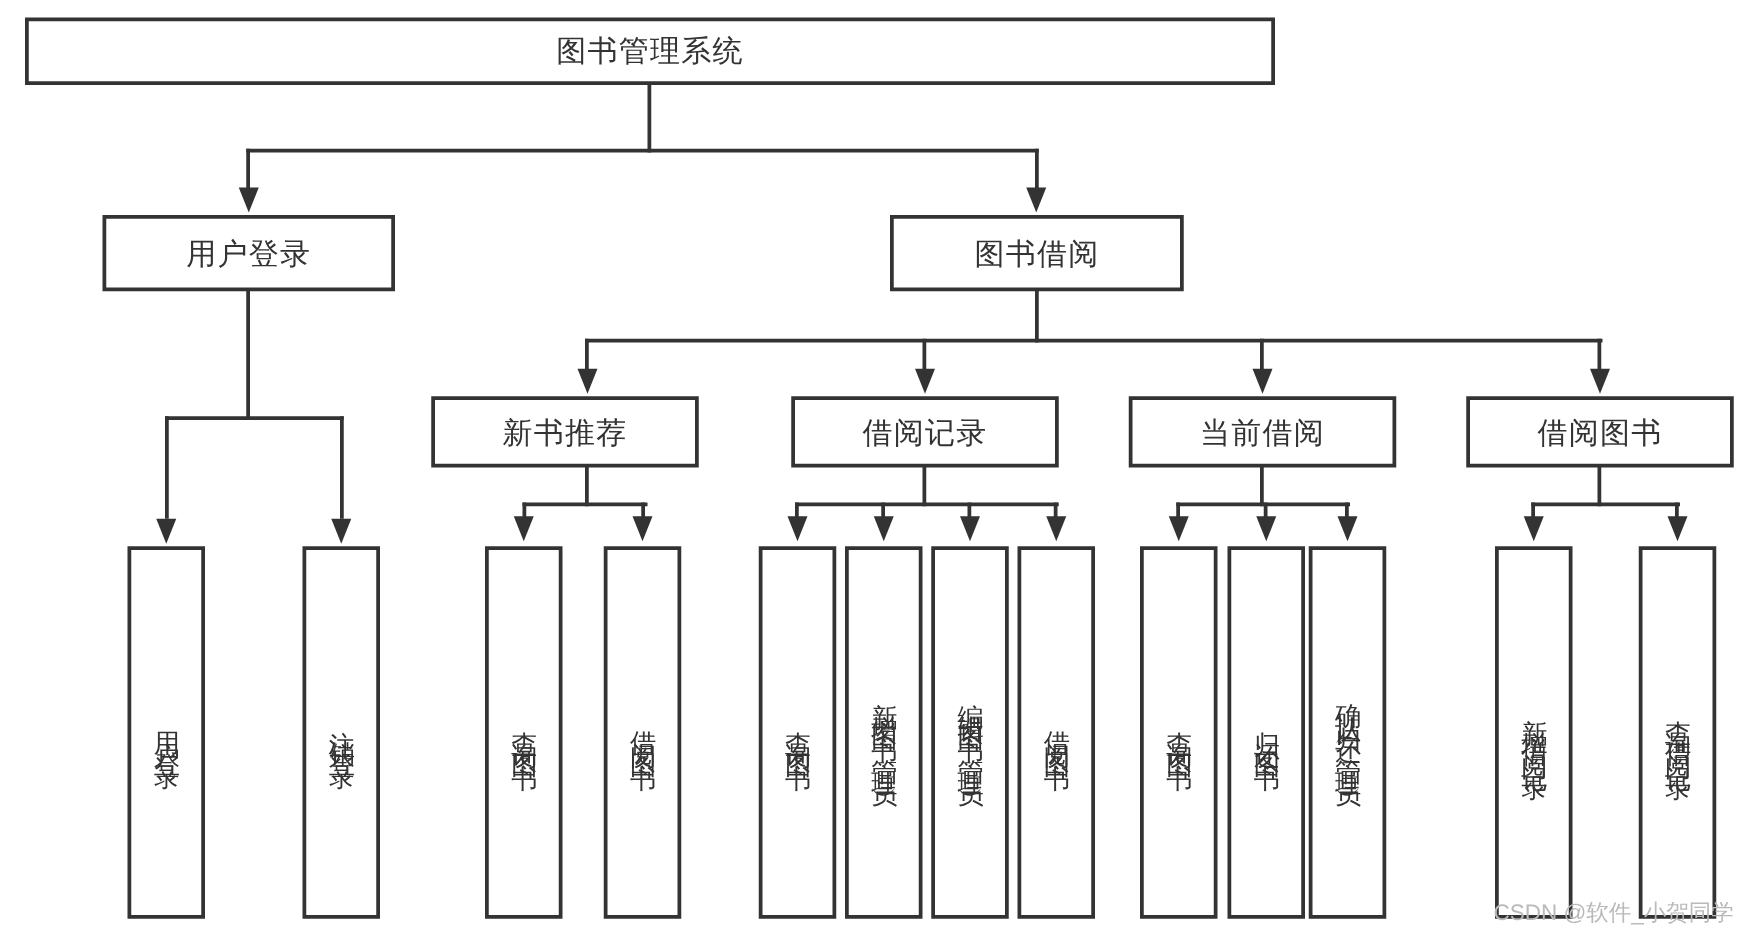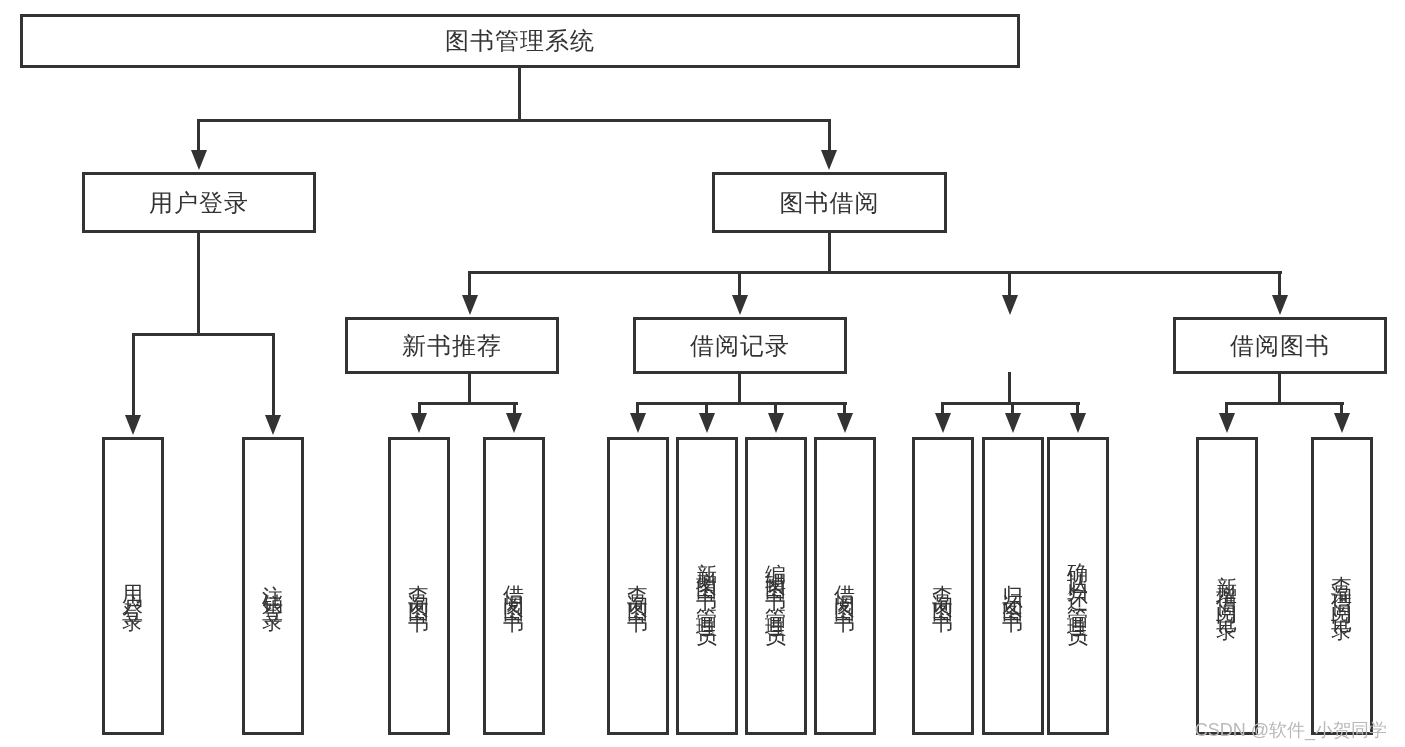--- a/index.html
+++ b/index.html
@@ -109,20 +109,23 @@
   <div class="arrow" style="left:732px; top:295px;"></div>
   <div class="arrow" style="left:1002px; top:295px;"></div>
   <div class="arrow" style="left:1272px; top:295px;"></div>
 
   <div class="box hbox" style="left:345px; top:317px; width:214px; height:57px;">
     <span>新书推荐</span>
   </div>
   <div class="box hbox" style="left:633px; top:317px; width:214px; height:57px;">
     <span>借阅记录</span>
   </div>
+  <div class="box hbox" style="left:903px; top:317px; width:214px; height:57px;">
+    <span>当前借阅</span>
+  </div>
   <div class="box hbox" style="left:1173px; top:317px; width:214px; height:57px;">
     <span>借阅图书</span>
   </div>
 
   <div class="vline" style="left:468px; top:372px; height:33px;"></div>
   <div class="hline" style="left:418px; top:402px; width:100px;"></div>
   <div class="vline" style="left:418px; top:402px; height:13px;"></div>
   <div class="vline" style="left:513px; top:402px; height:13px;"></div>
   <div class="arrow" style="left:411px; top:413px;"></div>
   <div class="arrow" style="left:506px; top:413px;"></div>

